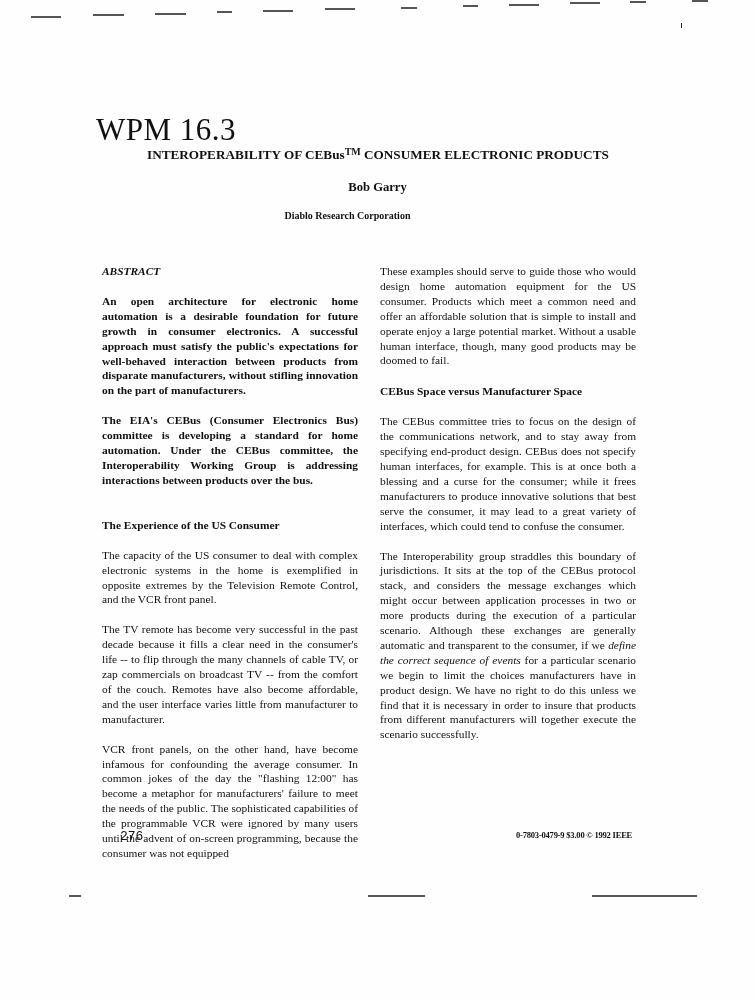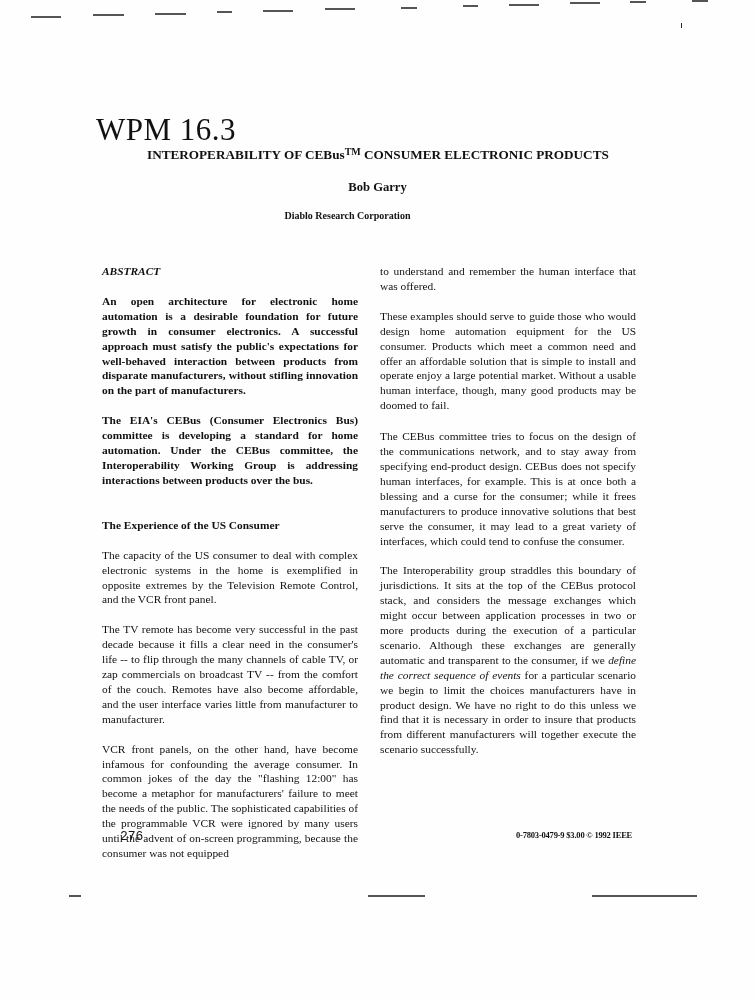--- a/index.html
+++ b/index.html
@@ -60,20 +60,20 @@
   <p class="abstract-head">ABSTRACT</p>
   <p class="bold-para">An open architecture for electronic home automation is a desirable foundation for future growth in consumer electronics.  A successful approach must satisfy the public's expectations for well-behaved interaction between products from disparate manufacturers, without stifling innovation on the part of manufacturers.</p>
   <p class="bold-para" style="margin-bottom:30px;">The EIA's CEBus (Consumer Electronics Bus) committee is developing a standard for home automation.  Under the CEBus committee, the Interoperability Working Group is addressing interactions between products over the bus.</p>
   <p class="section-head">The Experience of the US Consumer</p>
   <p>The capacity of the US consumer to deal with complex electronic systems in the home is exemplified in opposite extremes by the Television Remote Control, and the VCR front panel.</p>
   <p>The TV remote has become very successful in the past decade because it fills a clear need in the consumer's life -- to flip through the many channels of cable TV, or zap commercials on broadcast TV -- from the comfort of the couch.  Remotes have also become affordable, and the user interface varies little from manufacturer to manufacturer.</p>
   <p class="tight">VCR front panels, on the other hand, have become infamous for confounding the average consumer.  In common jokes of the day the "flashing 12:00" has become a metaphor for manufacturers' failure to meet the needs of the public.   The sophisticated capabilities of the programmable VCR were ignored by many users until the advent of on-screen programming, because the consumer was not equipped</p>
 </div>
 
 <div class="col right">
-  <p>to understand and remember the human interface that was offered.</p>
   <p style="margin-bottom:16px;">These examples should serve to guide those who would design home automation equipment for the US consumer.  Products which meet a common need and offer an affordable solution that is simple to install and operate enjoy a large potential market.  Without a usable human interface, though, many good products may be doomed to fail.</p>
+  <p class="section-head">CEBus Space versus Manufacturer Space</p>
   <p>The CEBus committee tries to focus on the design of the communications network, and to stay away from specifying end-product design.  CEBus does not specify human interfaces, for example.  This is at once both a blessing and a curse for the consumer; while it frees manufacturers to produce innovative solutions that best serve the consumer, it may lead to a great variety of interfaces, which could tend to confuse the consumer.</p>
   <p class="tight"><span>The Interoperability group straddles this boundary of jurisdictions.  It sits at the top of the CEBus protocol stack, and considers the message exchanges which might occur between application processes in two or more products during the execution of a particular scenario.  Although these exchanges are generally automatic and transparent to the consumer, if we </span><span class="em">define the correct sequence of events</span><span> for a particular scenario we begin to limit the choices manufacturers have in product design.  We have no right to do this unless we find that it is necessary in order to insure that products from different manufacturers will together execute the scenario successfully.</span></p>
 </div>
 
 <div class="page-number">276</div>
 <div class="copyright">0-7803-0479-9 $3.00 © 1992 IEEE</div>
 
 </body></html>

